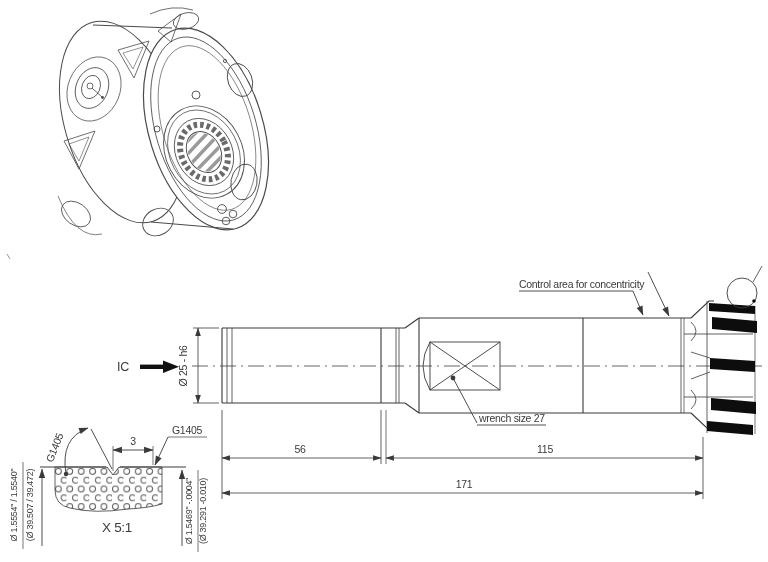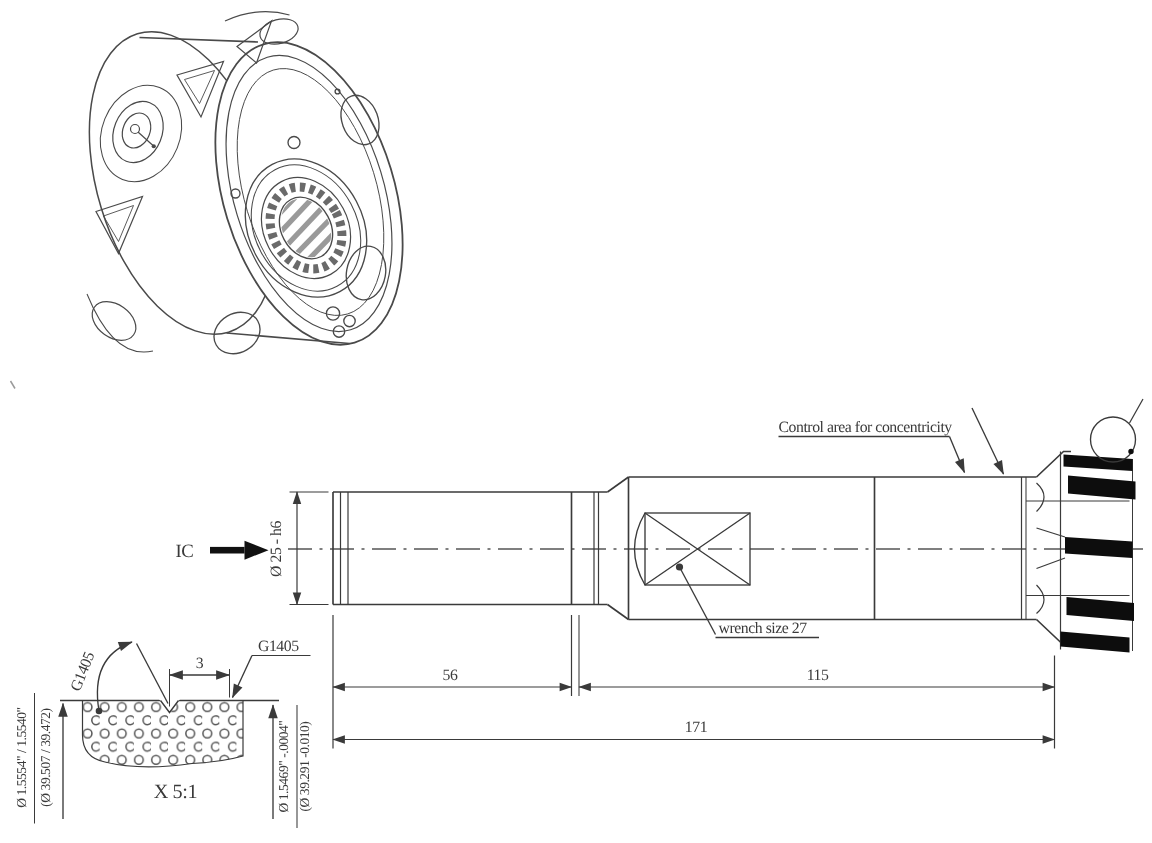--- a/index.html
+++ b/index.html
@@ -1,17 +1,17 @@
 <!DOCTYPE html>
 <html><head>
 <meta charset="utf-8">
 <style>
   html,body{margin:0;padding:0;background:#ffffff;}
   .canvas{position:relative;width:768px;height:562px;background:#fff;overflow:hidden;
-          font-family:Liberation Serif, serif;}
+          font-family:Liberation Sans, sans-serif;}
   svg text{fill:#3a3a3a;letter-spacing:-0.3px;}
   .dimtxt{font-size:10.5px;}
   .lbltxt{font-size:10.5px;}
   .smalltxt{font-size:9px;}
   .scaletxt{font-size:13.5px;}
 </style>
 </head>
 <body>
 
 <div class="canvas">

